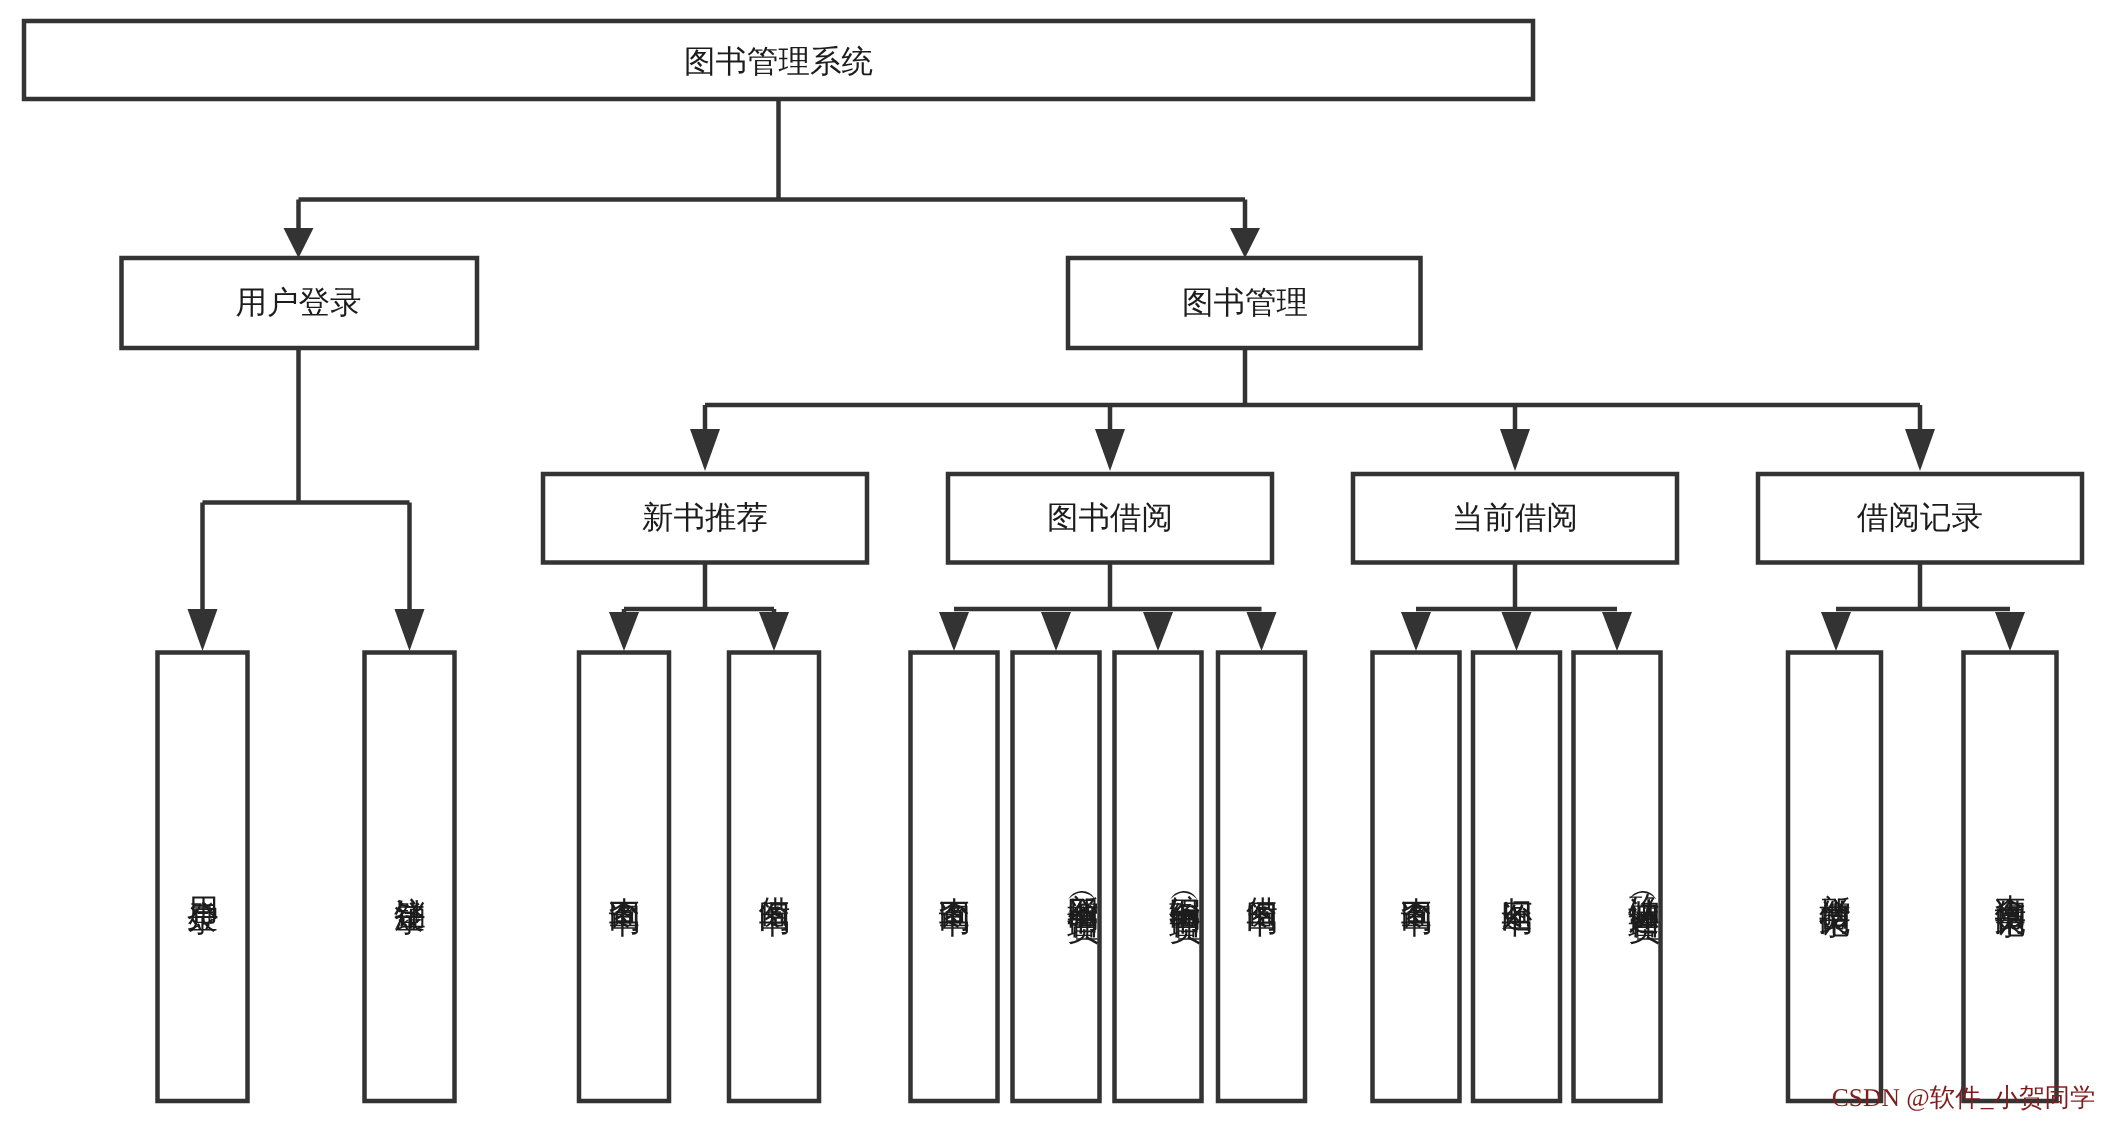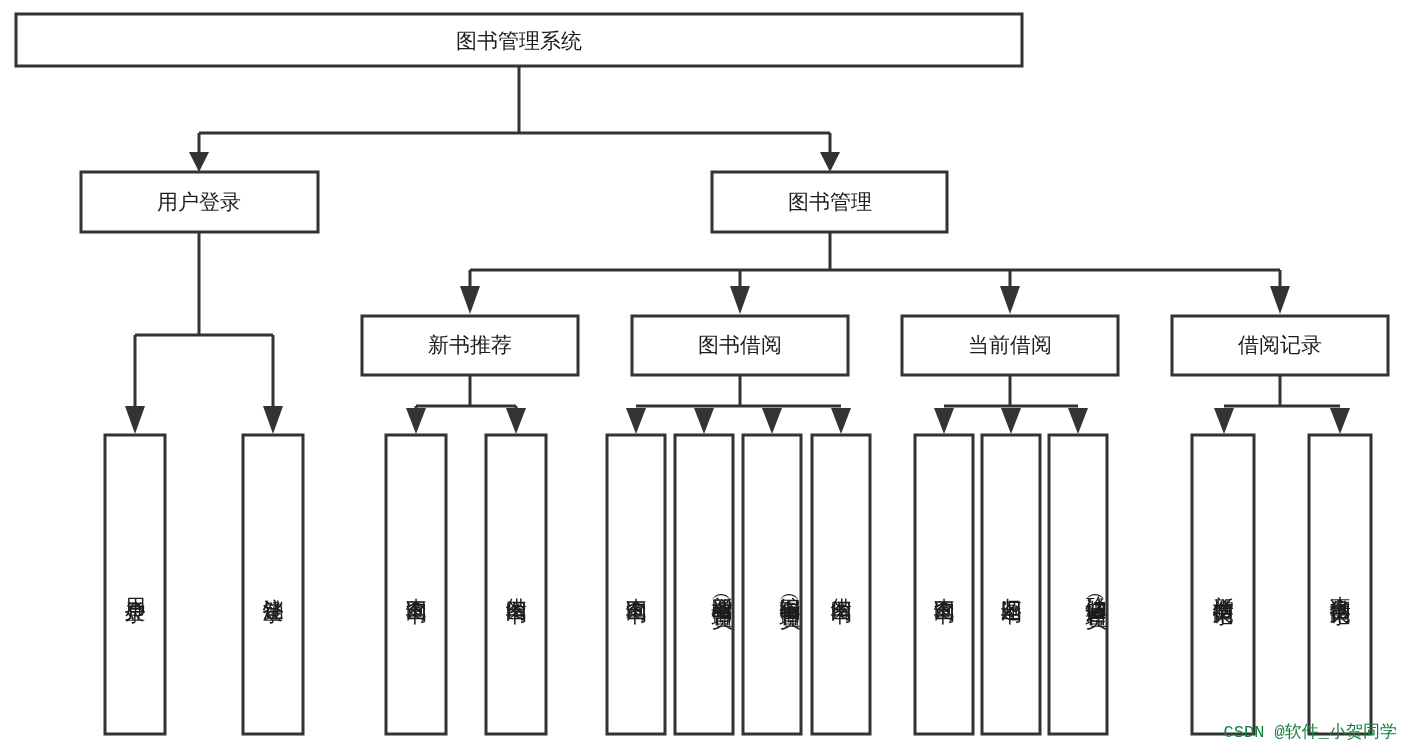--- a/index.html
+++ b/index.html
@@ -62,23 +62,23 @@
     display: flex;
     align-items: center;
     justify-content: center;
     white-space: nowrap;
     pointer-events: none;
   }
   .watermark {
     position: absolute;
     right: 8px;
     bottom: 4px;
-    font-family: Liberation Mono, monospace;
+    font-family: Liberation Serif, serif;
     font-size: 17px;
-    color: #15803d;
+    color: #7f1d1d;
     white-space: nowrap;
   }
 </style>
 </head>
 <body>
 
 <div id="diagram-root">
 
   <svg id="chart-svg" viewBox="0 0 1405 747">
 

